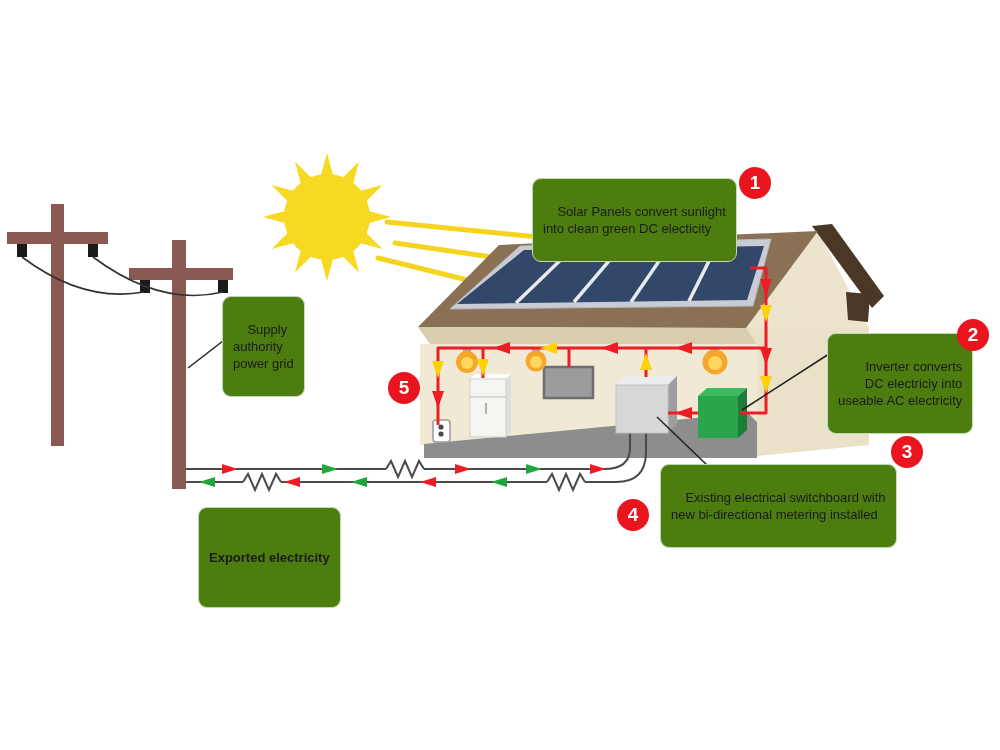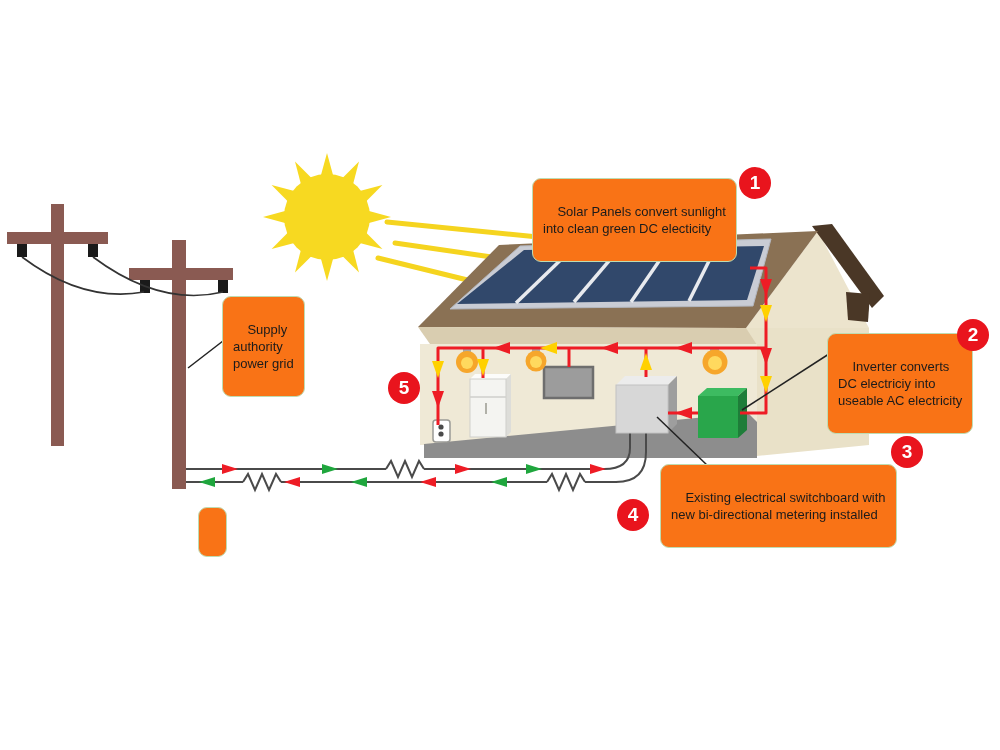--- a/index.html
+++ b/index.html
@@ -1,19 +1,19 @@
 <!DOCTYPE html>
 <html><head>
 <meta charset="utf-8">
 <style>
   html,body{margin:0;padding:0;background:#fff;}
   .stage{position:relative;width:1000px;height:750px;background:#fff;
          font-family:"Liberation Sans",sans-serif;overflow:hidden;}
   .stage > svg{position:absolute;left:0;top:0;}
-  .callout{position:absolute;background:#f97316;border:1px solid #bedcb2;
+  .callout{position:absolute;background:#4d7c0f;border:1px solid #bedcb2;
            border-radius:9px;padding:7px 10px;font-size:13px;line-height:17px;
            color:#1b1b1b;white-space:pre;z-index:2;}
   .callout .title{font-weight:bold;}
   .badge{position:absolute;width:32px;height:32px;border-radius:50%;
          background:#e9141d;color:#ffffff;font-weight:bold;font-size:19px;
          display:flex;align-items:center;justify-content:center;z-index:3;}
 </style>
 </head>
 <body>
 
@@ -181,32 +181,33 @@
     <line x1="742" y1="410" x2="832" y2="352"></line>
     <line x1="657" y1="417" x2="708" y2="466"></line>
   </g>
 </svg>
 
   <div class="callout" style="left:532px;top:178px;">
     <span>Solar Panels convert sunlight
 into clean green DC electicity</span>
   </div>
 
-  <div class="callout" style="left:827px;top:333px;">
+  <div class="callout" style="left:827px;top:333px;text-align:right;">
     <span>Inverter converts
 DC electriciy into
 useable AC electricity</span>
   </div>
 
   <div class="callout" style="left:660px;top:464px;">
     <span>Existing electrical switchboard with
 new bi-directional metering installed</span>
   </div>
 
   <div class="callout" style="left:198px;top:507px;">
+    <div class="title">Exported electricity</div>
   </div>
 
 
   <div class="callout" style="left:222px;top:296px;">
     <span>Supply
 authority
 power grid</span>
   </div>
 
   <div class="badge" style="left:739px;top:167px;">1</div>

